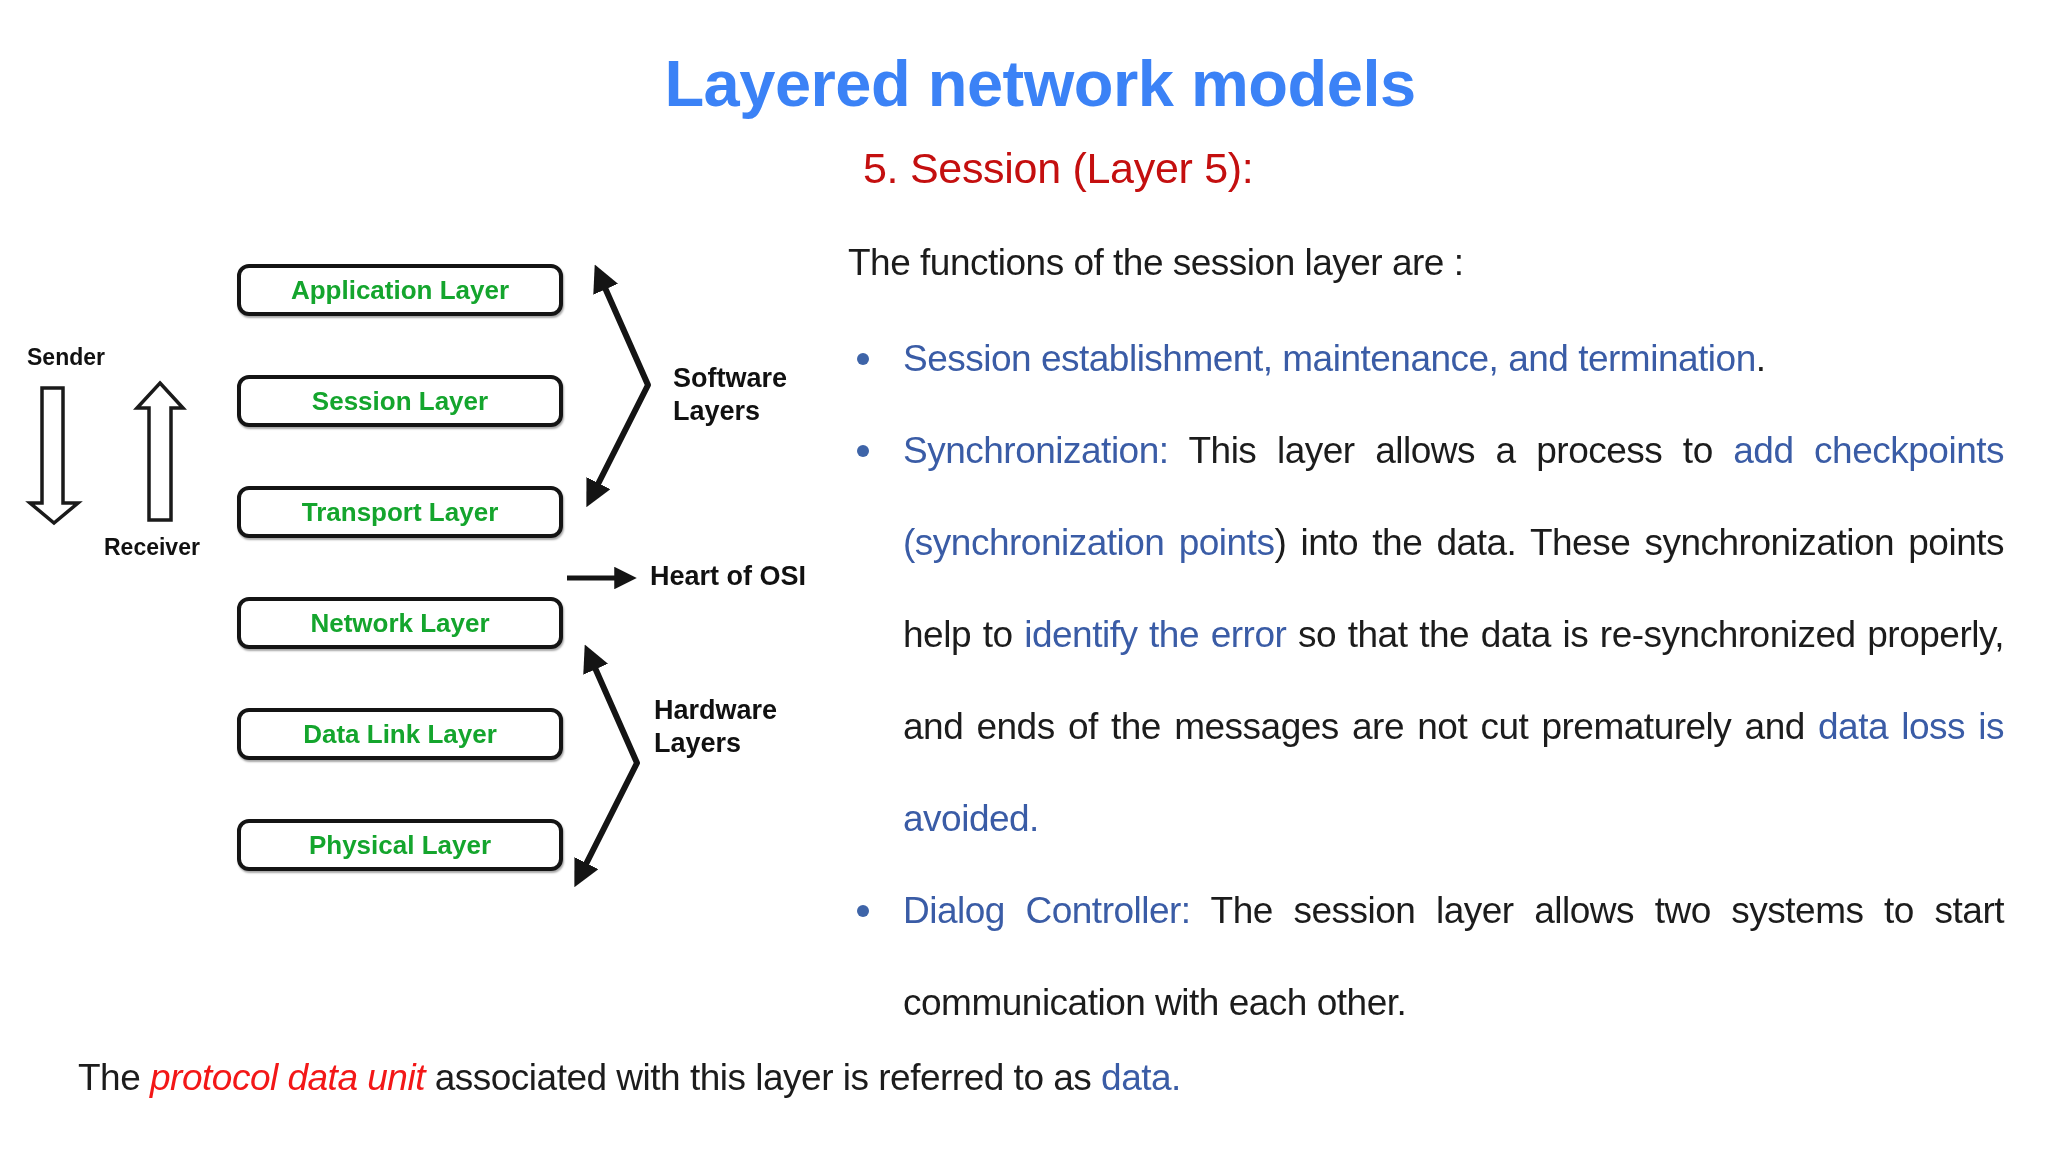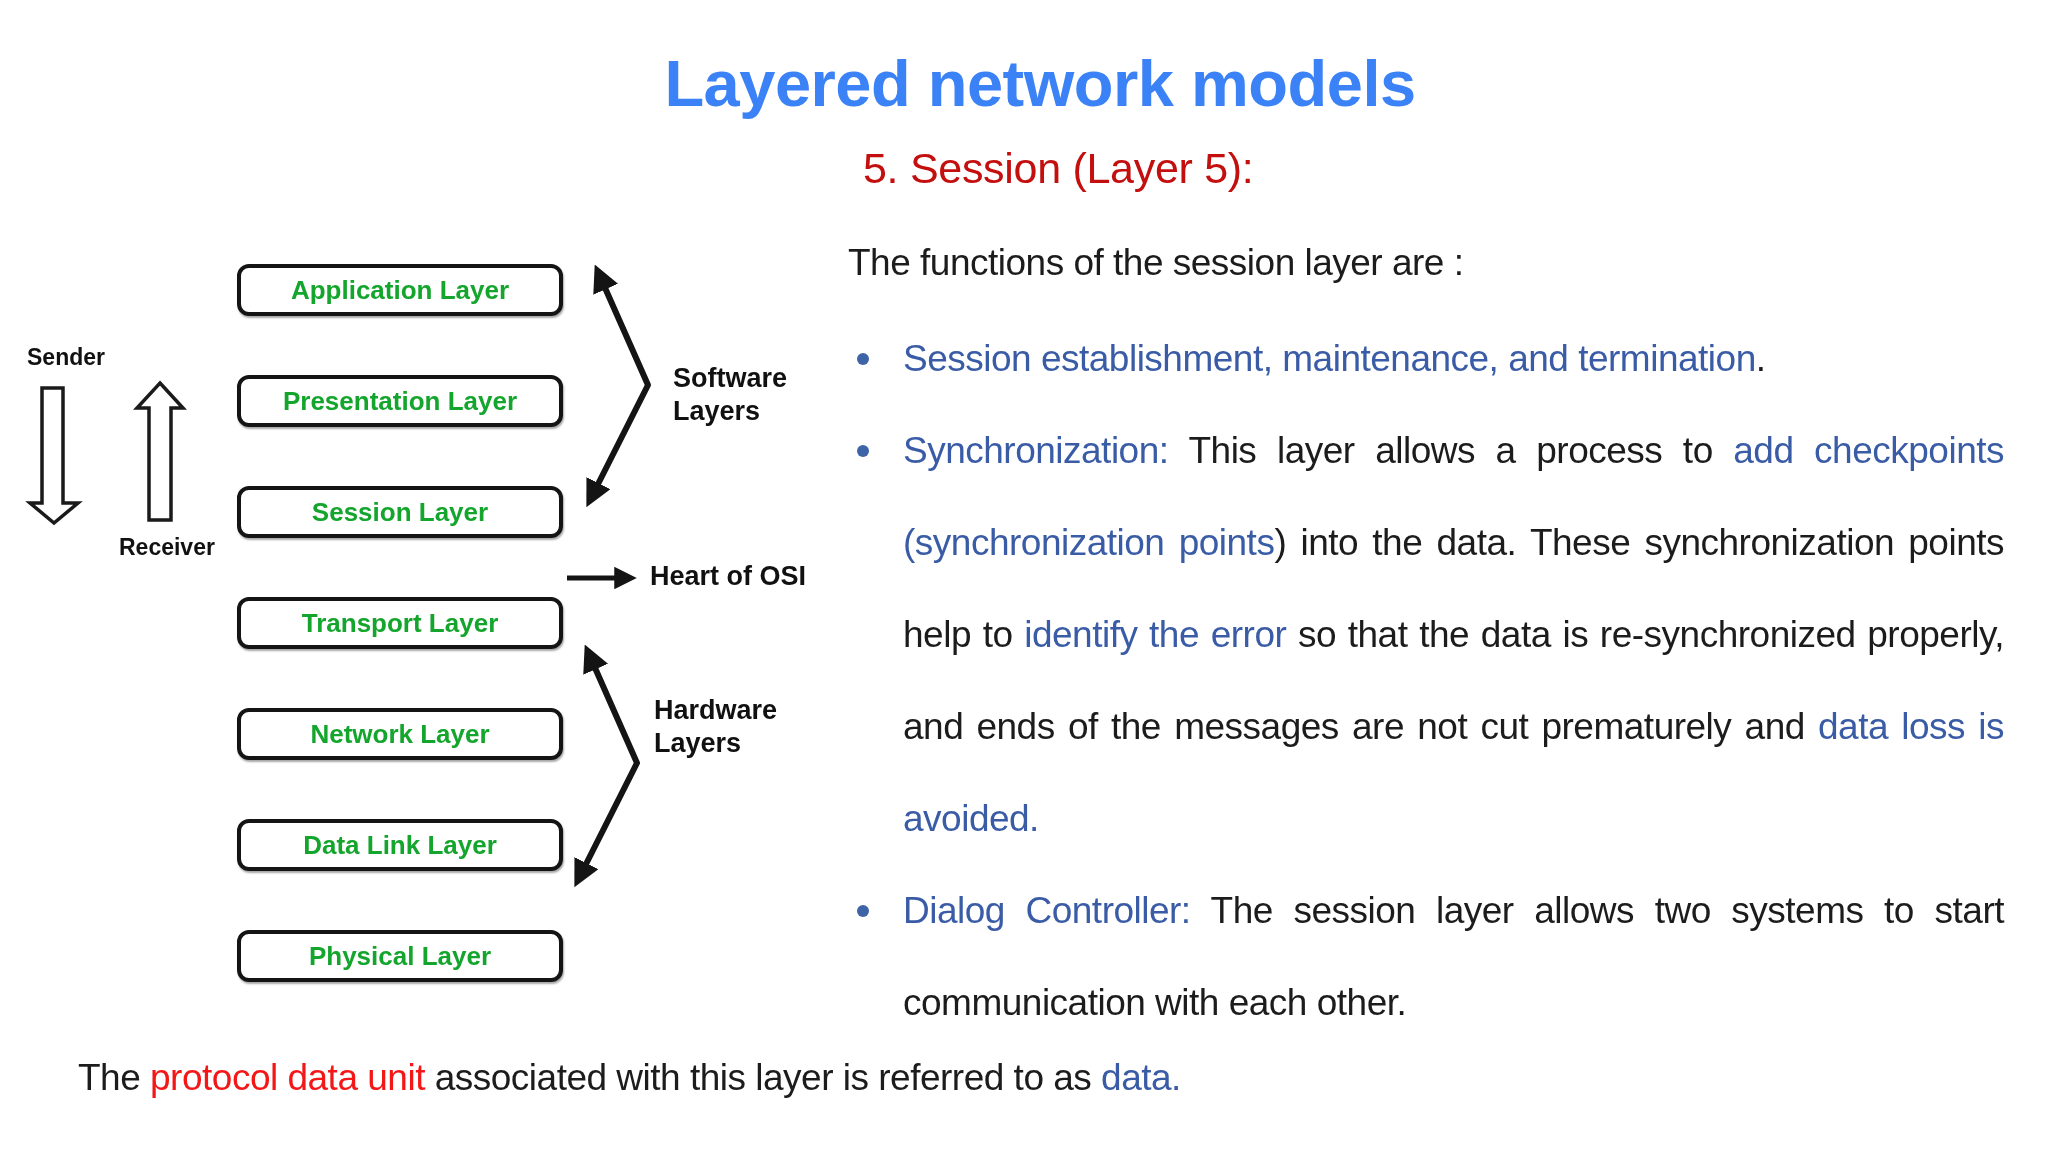--- a/index.html
+++ b/index.html
@@ -23,21 +23,21 @@
   .layer-box{
     box-sizing:border-box;height:52px;border:4px solid #141414;border-radius:12px;
     background:#ffffff;box-shadow:1px 2px 2px rgba(0,0,0,0.35);
     display:flex;align-items:center;justify-content:center;
     font-size:26px;font-weight:700;color:#14a52d;white-space:nowrap;
   }
   .diag-label{
     position:absolute;color:#111111;font-weight:600;line-height:1.2;
   }
   .sender-label{left:27px;top:344px;font-size:23px;}
-  .receiver-label{left:119px;top:534px;font-size:23px;}
+  .receiver-label{left:104px;top:534px;font-size:23px;}
   .software-label{left:673px;top:362px;width:132px;font-size:27px;line-height:33px;}
   .hardware-label{left:654px;top:694px;width:140px;font-size:27px;line-height:33px;}
   .heart-label{left:650px;top:560px;font-size:27px;white-space:nowrap;}
   .arrows-overlay{position:absolute;left:0;top:0;width:2048px;height:1152px;pointer-events:none;}
   
   .content{
     position:absolute;left:848px;top:217px;width:1160px;
     font-size:37px;line-height:92px;letter-spacing:-0.5px;color:#1c1c1c;
   }
   .content p.intro{margin:0;text-align:left;}
@@ -49,38 +49,37 @@
   .content li::before{
     content:"";position:absolute;left:5px;top:40px;width:12px;height:12px;
     border-radius:50%;background:#3e64a8;
   }
   .footer-line{
     position:absolute;left:78px;top:1052px;margin:0;width:1900px;
     font-size:37px;line-height:52px;letter-spacing:-0.5px;color:#1c1c1c;
   }
   .seg-black{color:#1c1c1c;text-align:right;}
   .seg-blue{color:#3a5ca6;}
-  .seg-red{color:#f31717;}
+  .seg-red{color:#f31717;font-style:italic;}
 </style>
 </head>
 <body>
 
 <div class="slide">
 
   <h1 class="title">Layered network models</h1>
   <h2 class="heading">5. Session (Layer 5):</h2>
 
   <div>
 
     <div class="diag-label sender-label">Sender</div>
     <div class="diag-label receiver-label">Receiver</div>
 
     <div class="layer-stack">
       <div class="layer-box">Application Layer</div>
-      <div class="layer-box">Presentation Layer</div>
       <div class="layer-box">Session Layer</div>
       <div class="layer-box">Transport Layer</div>
       <div class="layer-box">Network Layer</div>
       <div class="layer-box">Data Link Layer</div>
       <div class="layer-box">Physical Layer</div>
     </div>
 
     <div class="diag-label software-label">Software Layers</div>
     <div class="diag-label heart-label">Heart of OSI</div>
     <div class="diag-label hardware-label">Hardware Layers</div>

